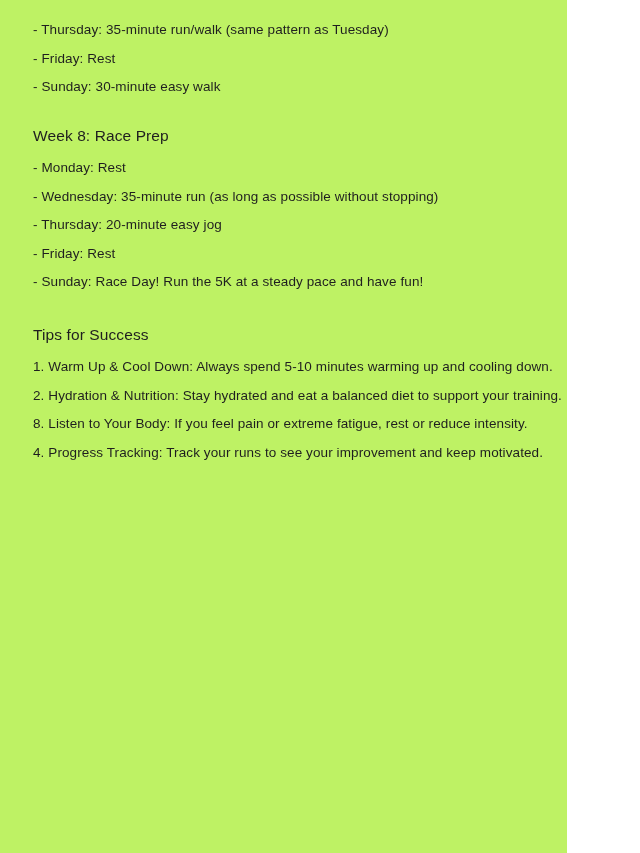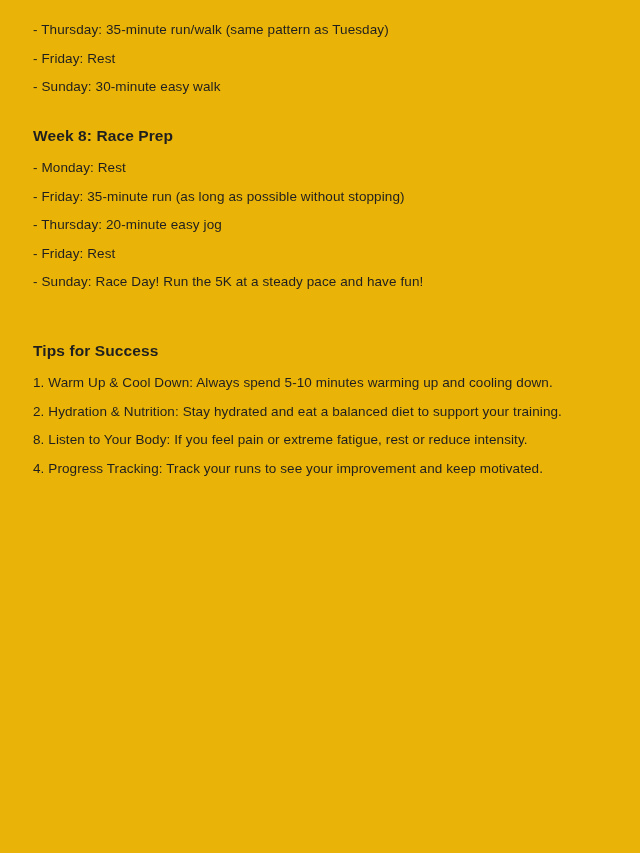--- a/index.html
+++ b/index.html
@@ -9,58 +9,58 @@
   body {
     width: 640px;
     height: 853px;
     background: #ffffff;
     overflow: hidden;
     font-family: "Liberation Sans", sans-serif;
     color: #1f1f1f;
   }
   .page {
     box-sizing: border-box;
-    width: 640px;
+    width: 567px;
     height: 853px;
     padding: 21px 40px 0 33px;
-    background: #eab308;
+    background: #bef264;
   }
   .doc-line {
     margin: 0 0 10.5px 0;
     font-size: 13.5px;
     line-height: 18px;
     font-weight: 400;
     letter-spacing: 0.1px;
     white-space: nowrap;
   }
   .doc-heading {
     margin: 30px 0 14px 0;
     font-size: 15.5px;
     line-height: 19px;
-    font-weight: 700;
+    font-weight: 400;
     letter-spacing: 0.1px;
     white-space: nowrap;
   }
   .doc-heading.extra-space {
-    margin-top: 50px;
+    margin-top: 34px;
   }
 </style>
 </head>
 <body>
 
 <div class="page">
 
   <p class="doc-line">- Thursday: 35-minute run/walk (same pattern as Tuesday)</p>
   <p class="doc-line">- Friday: Rest</p>
   <p class="doc-line">- Sunday: 30-minute easy walk</p>
 
   <h2 class="doc-heading">Week 8: Race Prep</h2>
 
   <p class="doc-line">- Monday: Rest</p>
-  <p class="doc-line">- Friday: 35-minute run (as long as possible without stopping)</p>
+  <p class="doc-line">- Wednesday: 35-minute run (as long as possible without stopping)</p>
   <p class="doc-line">- Thursday: 20-minute easy jog</p>
   <p class="doc-line">- Friday: Rest</p>
   <p class="doc-line">- Sunday: Race Day! Run the 5K at a steady pace and have fun!</p>
 
   <h2 class="doc-heading extra-space">Tips for Success</h2>
 
   <p class="doc-line">1. Warm Up &amp; Cool Down: Always spend 5-10 minutes warming up and cooling down.</p>
   <p class="doc-line">2. Hydration &amp; Nutrition: Stay hydrated and eat a balanced diet to support your training.</p>
   <p class="doc-line">8. Listen to Your Body: If you feel pain or extreme fatigue, rest or reduce intensity.</p>
   <p class="doc-line">4. Progress Tracking: Track your runs to see your improvement and keep motivated.</p>

